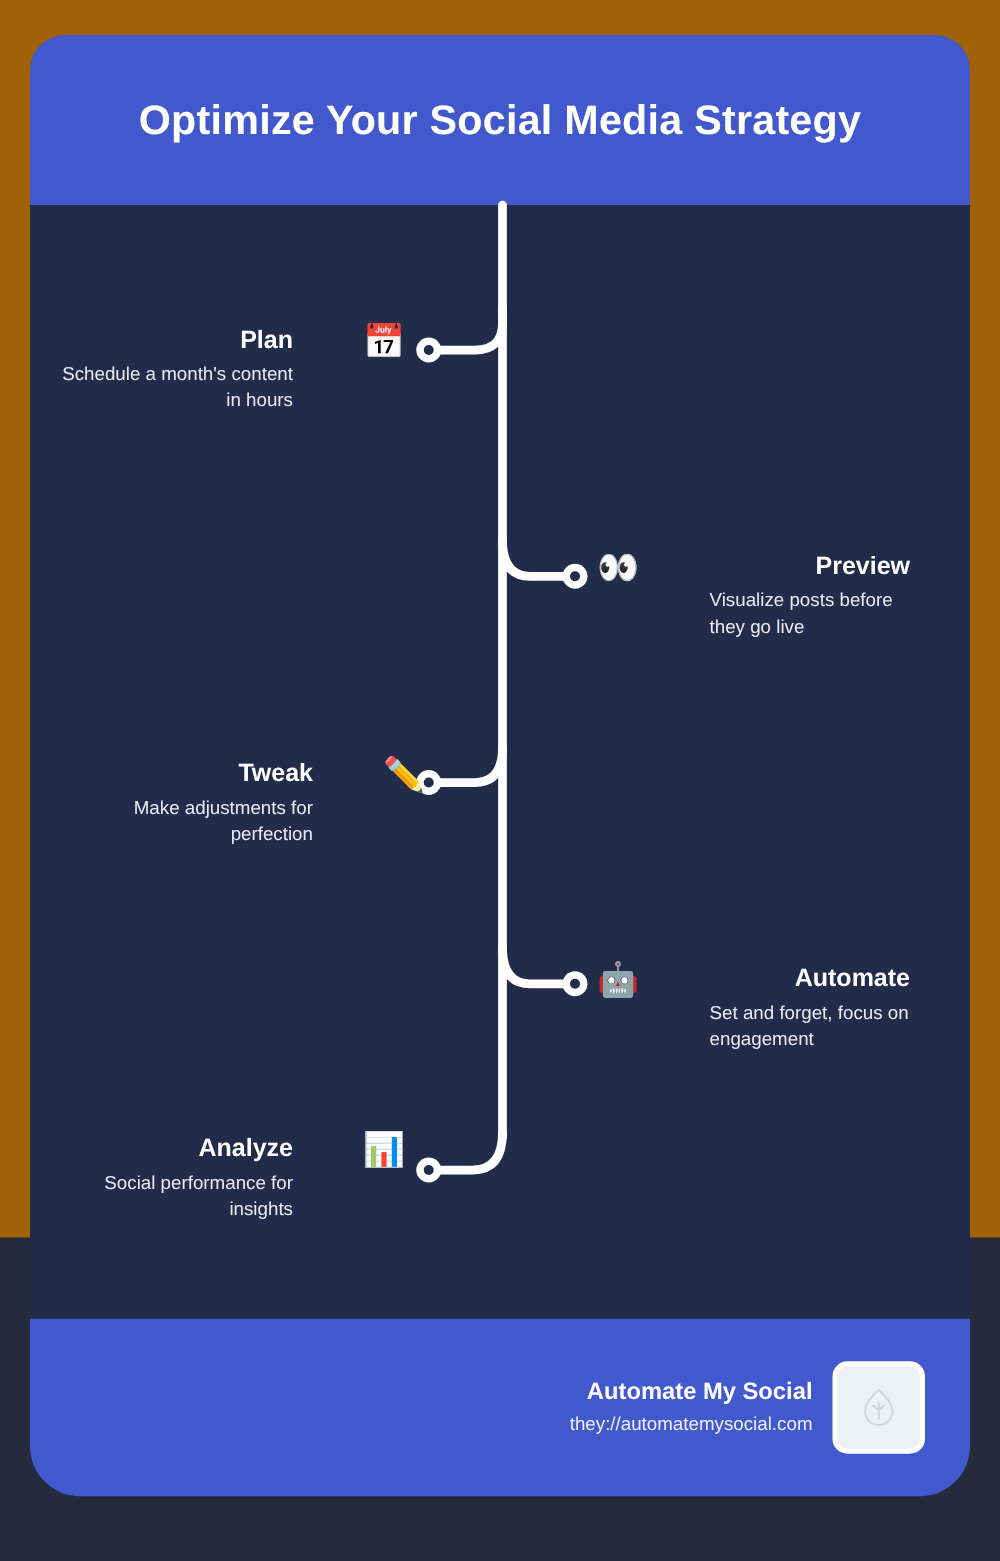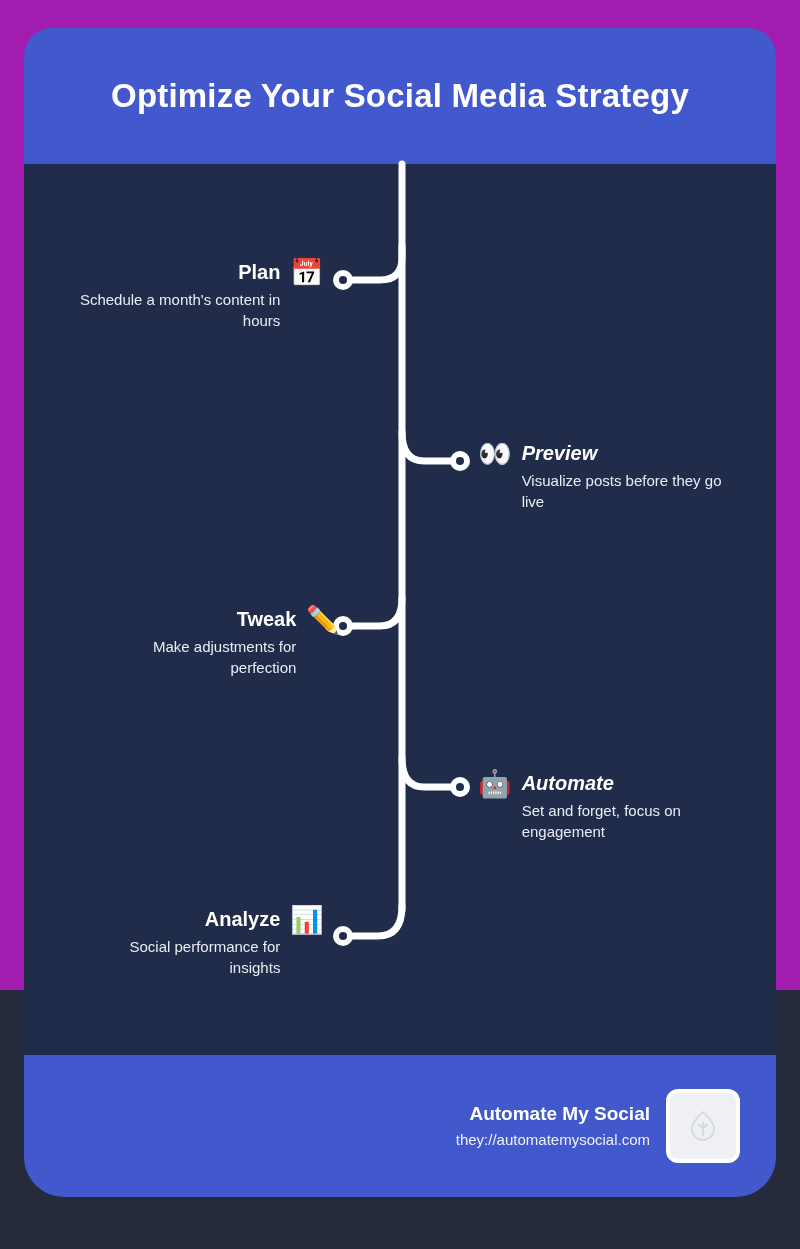--- a/index.html
+++ b/index.html
@@ -12,21 +12,21 @@
     height: 1249px;
     overflow: hidden;
     font-family: "Liberation Sans", sans-serif;
     -webkit-font-smoothing: antialiased;
   }
 
   #infographic {
     position: relative;
     width: 800px;
     height: 990px;
-    background: #a21caf;
+    background: #a16207;
   }
 
   
   .header-card {
     position: absolute;
     left: 24px;
     top: 28px;
     width: 752px;
     height: 136px;
     background: #4258cd;
@@ -64,20 +64,21 @@
     width: 800px;
     height: 1249px;
     pointer-events: none;
   }
 
   
   .step {
     position: absolute;
     display: flex;
     align-items: flex-start;
+    gap: 46px;
   }
   .step-left {
     flex-direction: row;
     justify-content: flex-end;
     text-align: right;
   }
   .step-right {
     flex-direction: row;
     text-align: left;
   }
@@ -111,21 +112,21 @@
   .step-plan    { left: 40px;  top: 260px; width: 284px; }
   .step-tweak   { left: 106px;  top: 607px; width: 234px; }
   .step-analyze { left: 80px;  top: 907px; width: 244px; }
   
   .step-preview  { left: 478px; top: 441px; width: 250px; }
   .step-automate { left: 478px; top: 771px; width: 250px; }
 
   .step-left .step-desc  { }
   .step-right .step-desc { text-align: left; }
   .step-left .step-title  { text-align: right; align-self: flex-end; }
-  .step-right .step-title { text-align: left; font-style: italic; }
+  .step-right .step-title { text-align: right; }
   .step-left .step-texts  { align-items: flex-end; }
 
   
   .footer-card {
     position: absolute;
     left: 24px;
     top: 1055px;
     width: 752px;
     height: 142px;
     background: #4258cd;

